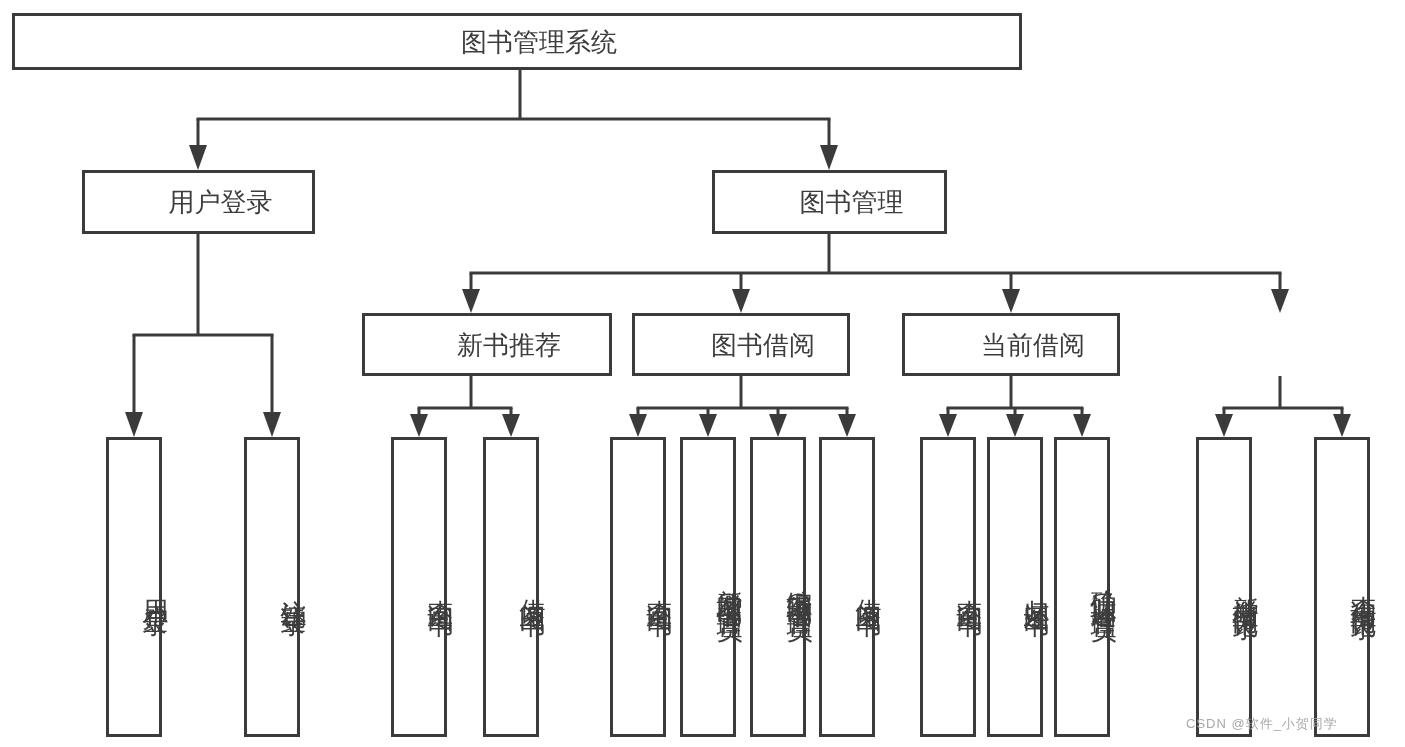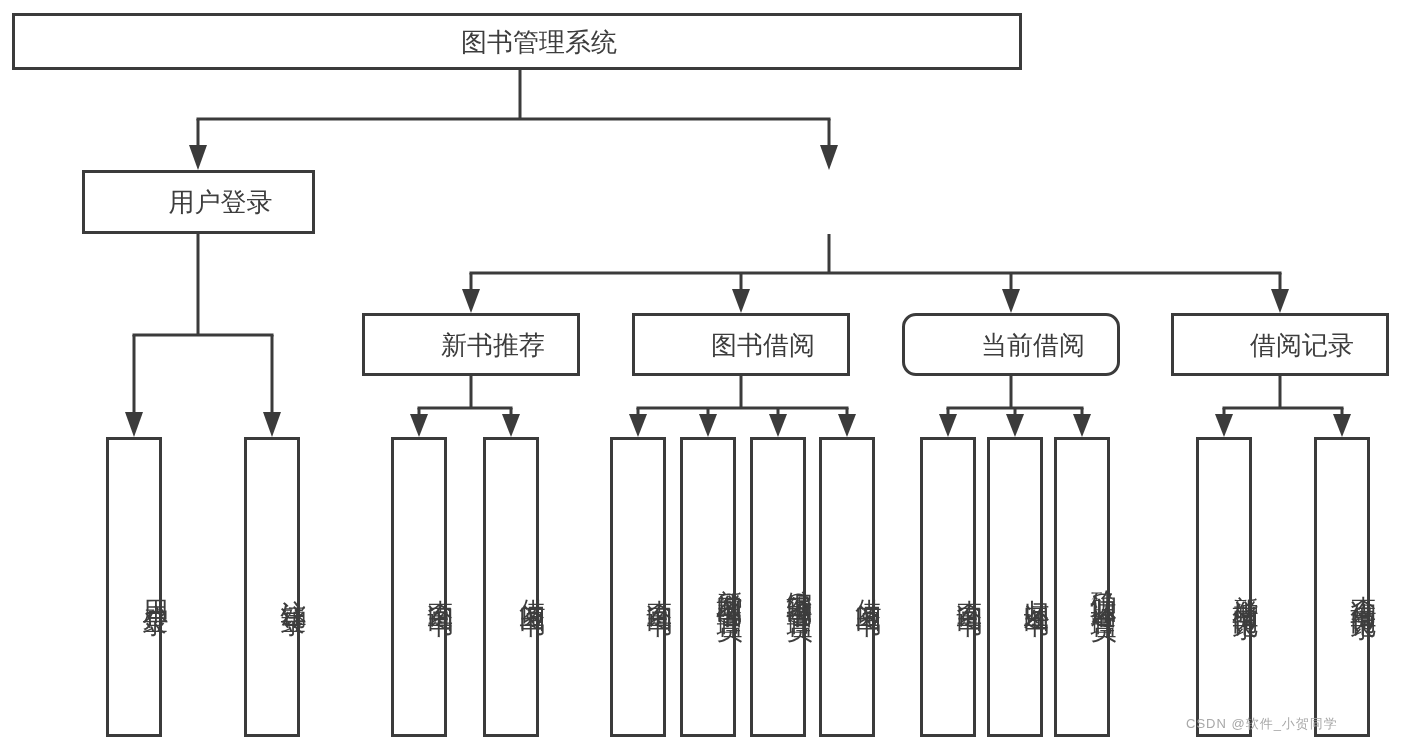--- a/index.html
+++ b/index.html
@@ -124,25 +124,25 @@
     <path d="M1222.5 408 H1343.5"></path>
     <path d="M1224 408 V415"></path>
       <polygon points="1215,414 1233,414 1224,437"></polygon>
     <path d="M1342 408 V415"></path>
       <polygon points="1333,414 1351,414 1342,437"></polygon>
   </svg>
 
   <div class="node" style="left:12px; top:13px; width:1010px; height:57px;">图书管理系统</div>
 
   <div class="node" style="left:82px; top:170px; width:233px; height:64px;">用户登录</div>
+  <div class="node" style="left:712px; top:170px; width:235px; height:64px;">图书管理</div>
 
-  <div class="node" style="left:362px; top:313px; width:218px; height:63px;">新书推荐</div>
+  <div class="node" style="left:362px; top:313px; width:250px; height:63px;">新书推荐</div>
   <div class="node" style="left:632px; top:313px; width:218px; height:63px;text-align:right;">图书借阅</div>
-  <div class="node" style="left:902px; top:313px; width:218px; height:63px;border-radius:14px;">当前借阅</div>
-  <div class="node" style="left:1171px; top:313px; width:218px; height:63px;">借阅记录</div>
+  <div class="node" style="left:902px; top:313px; width:218px; height:63px;">当前借阅</div>
 
   <div class="node vnode" style="left:106px; top:437px; width:56px; height:300px;">
     <span>用户登录</span>
   </div>
   <div class="node vnode" style="left:244px; top:437px; width:56px; height:300px;">
     <span>注销登录</span>
   </div>
 
   <div class="node vnode" style="left:391px; top:437px; width:56px; height:300px;">
     <span>查询图书</span>

